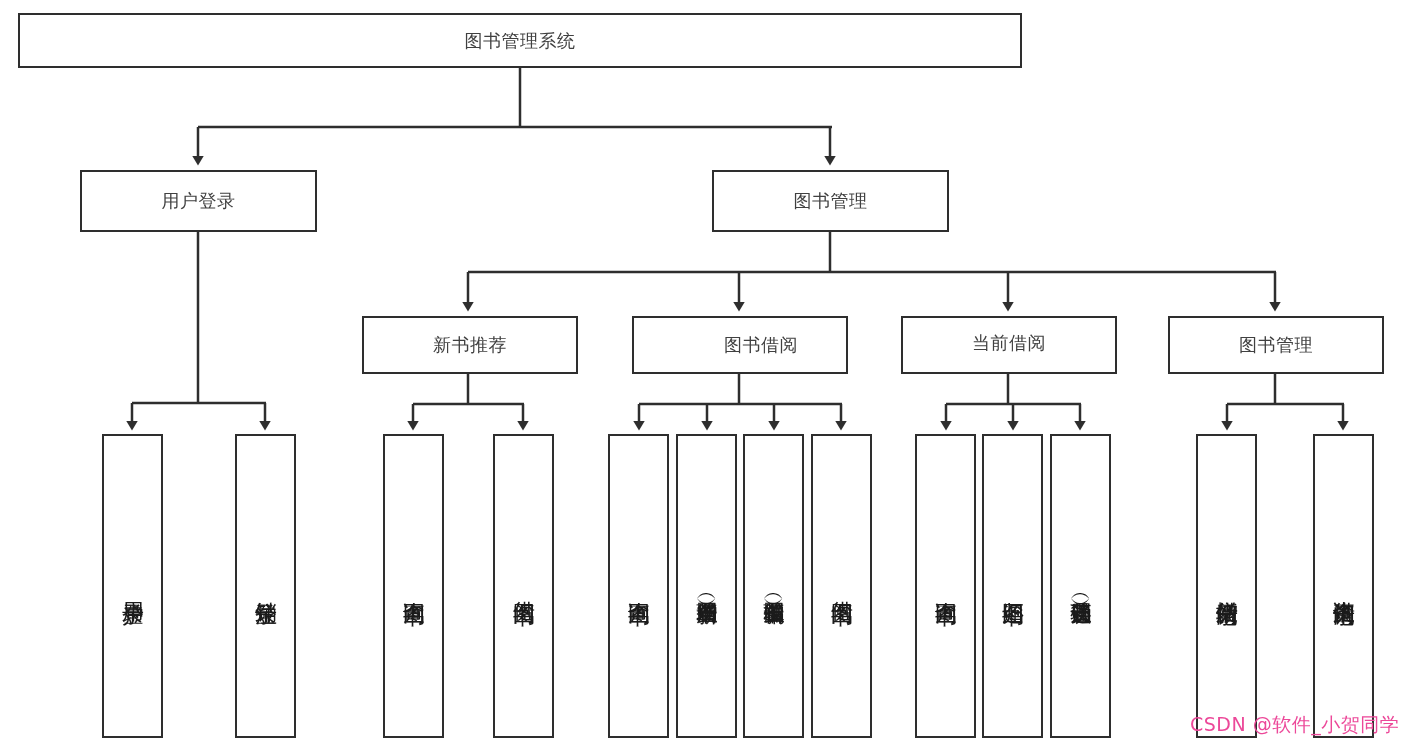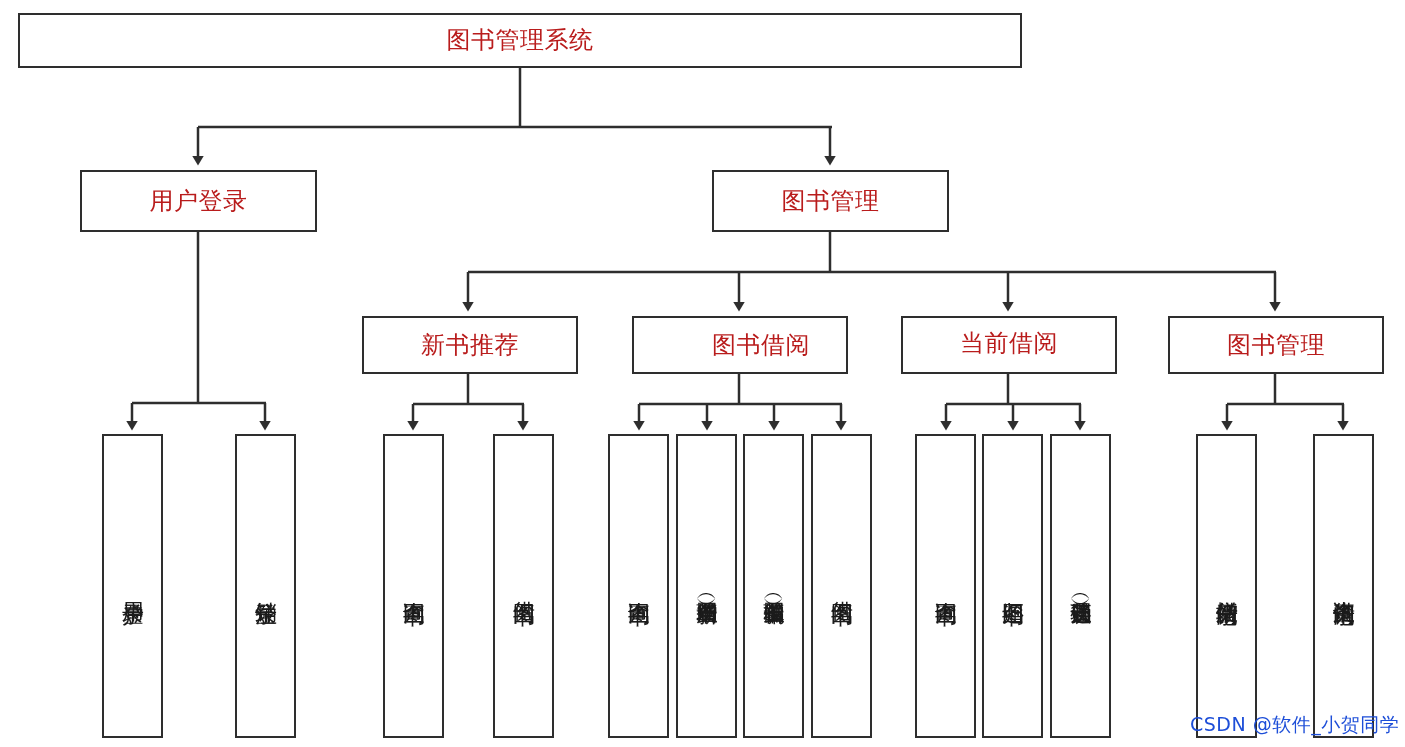--- a/index.html
+++ b/index.html
@@ -28,22 +28,22 @@
     position: absolute;
     box-sizing: border-box;
     border: 2.5px solid #2e2e2e;
     background: #ffffff;
     display: flex;
     align-items: center;
     justify-content: center;
     overflow: hidden;
   }
   .node-label-h {
-    font-size: 24px;
-    color: #b91c1c;
+    font-size: 18px;
+    color: #404040;
     line-height: 1.1;
     letter-spacing: 0.5px;
     white-space: nowrap;
   }
   .node-label-v {
     writing-mode: vertical-rl;
     text-orientation: upright;
     font-size: 22px;
     color: #1b1b1b;
     line-height: 1.22;
@@ -52,21 +52,21 @@
     text-align: center;
   }
   .node-label-v.compact {
     font-size: 21px;
     line-height: 1.1;
     letter-spacing: 0px;
   }
   .watermark {
     position: absolute;
     font-size: 19px;
-    color: #1d4ed8;
+    color: #ec4899;
     white-space: nowrap;
     letter-spacing: 0.5px;
     pointer-events: none;
   }
 </style>
 </head>
 <body>
 
 <div id="stage">
 

